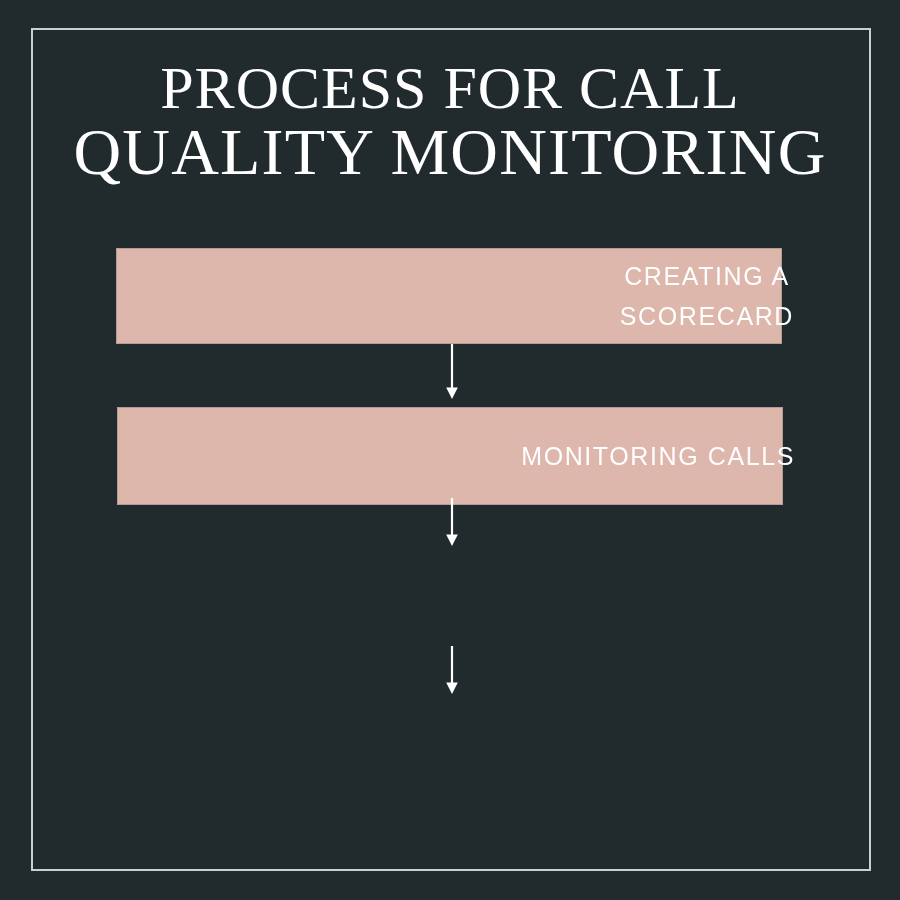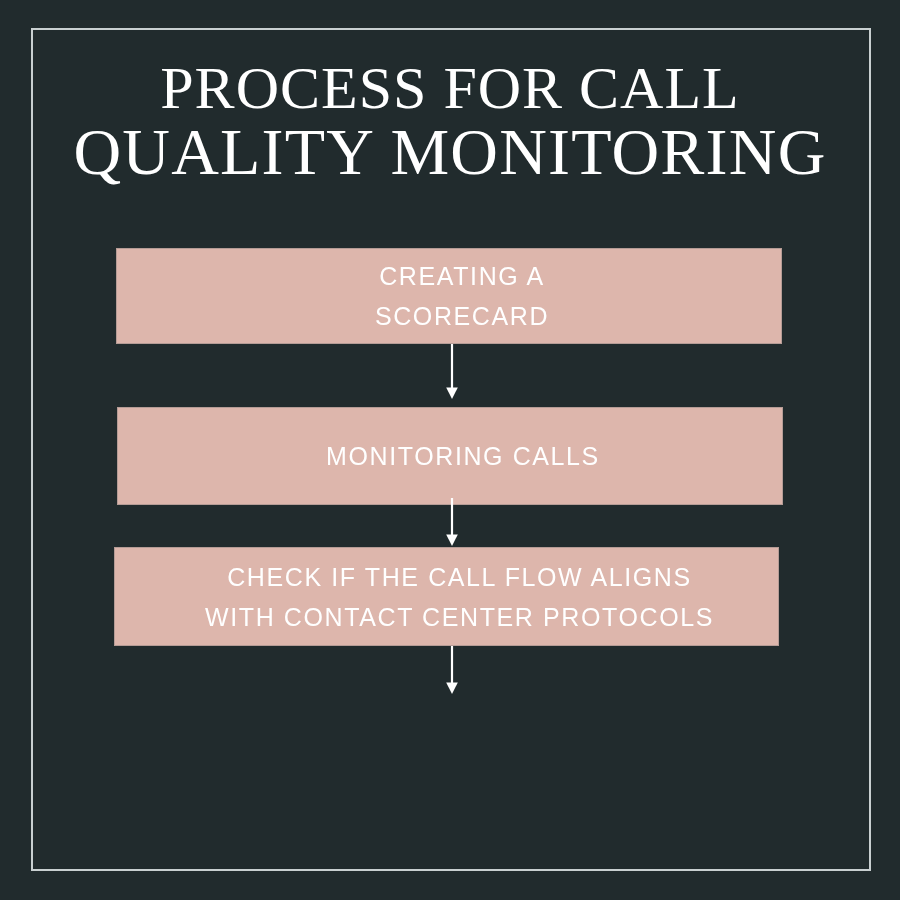--- a/index.html
+++ b/index.html
@@ -67,21 +67,21 @@
     height: 900px;
   }
 
   .step-box {
     position: absolute;
     background: #ddb6ac;
     border: 1px solid #b59c96;
     box-sizing: border-box;
     display: flex;
     align-items: center;
-    justify-content: center;
+    justify-content: flex-end;
   }
 
   .step-label {
     color: #ffffff;
     font-family: "Liberation Sans", sans-serif;
     font-size: 25px;
     line-height: 40px;
     letter-spacing: 1.6px;
     font-weight: 400;
     text-align: center;
@@ -137,24 +137,20 @@
       <span class="step-label">MONITORING CALLS</span>
     </div>
 
     <div class="connector" id="connector-2">
       <svg viewBox="0 0 28 49" preserveAspectRatio="none" xmlns="http://www.w3.org/2000/svg">
         <line x1="14" y1="0" x2="14" y2="39" stroke="#ffffff" stroke-width="2.2"></line>
         <polygon points="14,48 8.2,36.5 19.8,36.5" fill="#ffffff"></polygon>
       </svg>
     </div>
 
-    <div class="step-box" id="step-3">
-      <span class="step-label">CHECK IF THE CALL FLOW ALIGNS
-WITH CONTACT CENTER PROTOCOLS</span>
-    </div>
 
     <div class="connector" id="connector-3">
       <svg viewBox="0 0 28 49" preserveAspectRatio="none" xmlns="http://www.w3.org/2000/svg">
         <line x1="14" y1="0" x2="14" y2="39" stroke="#ffffff" stroke-width="2.2"></line>
         <polygon points="14,48 8.2,36.5 19.8,36.5" fill="#ffffff"></polygon>
       </svg>
     </div>
 
 
   </div>

